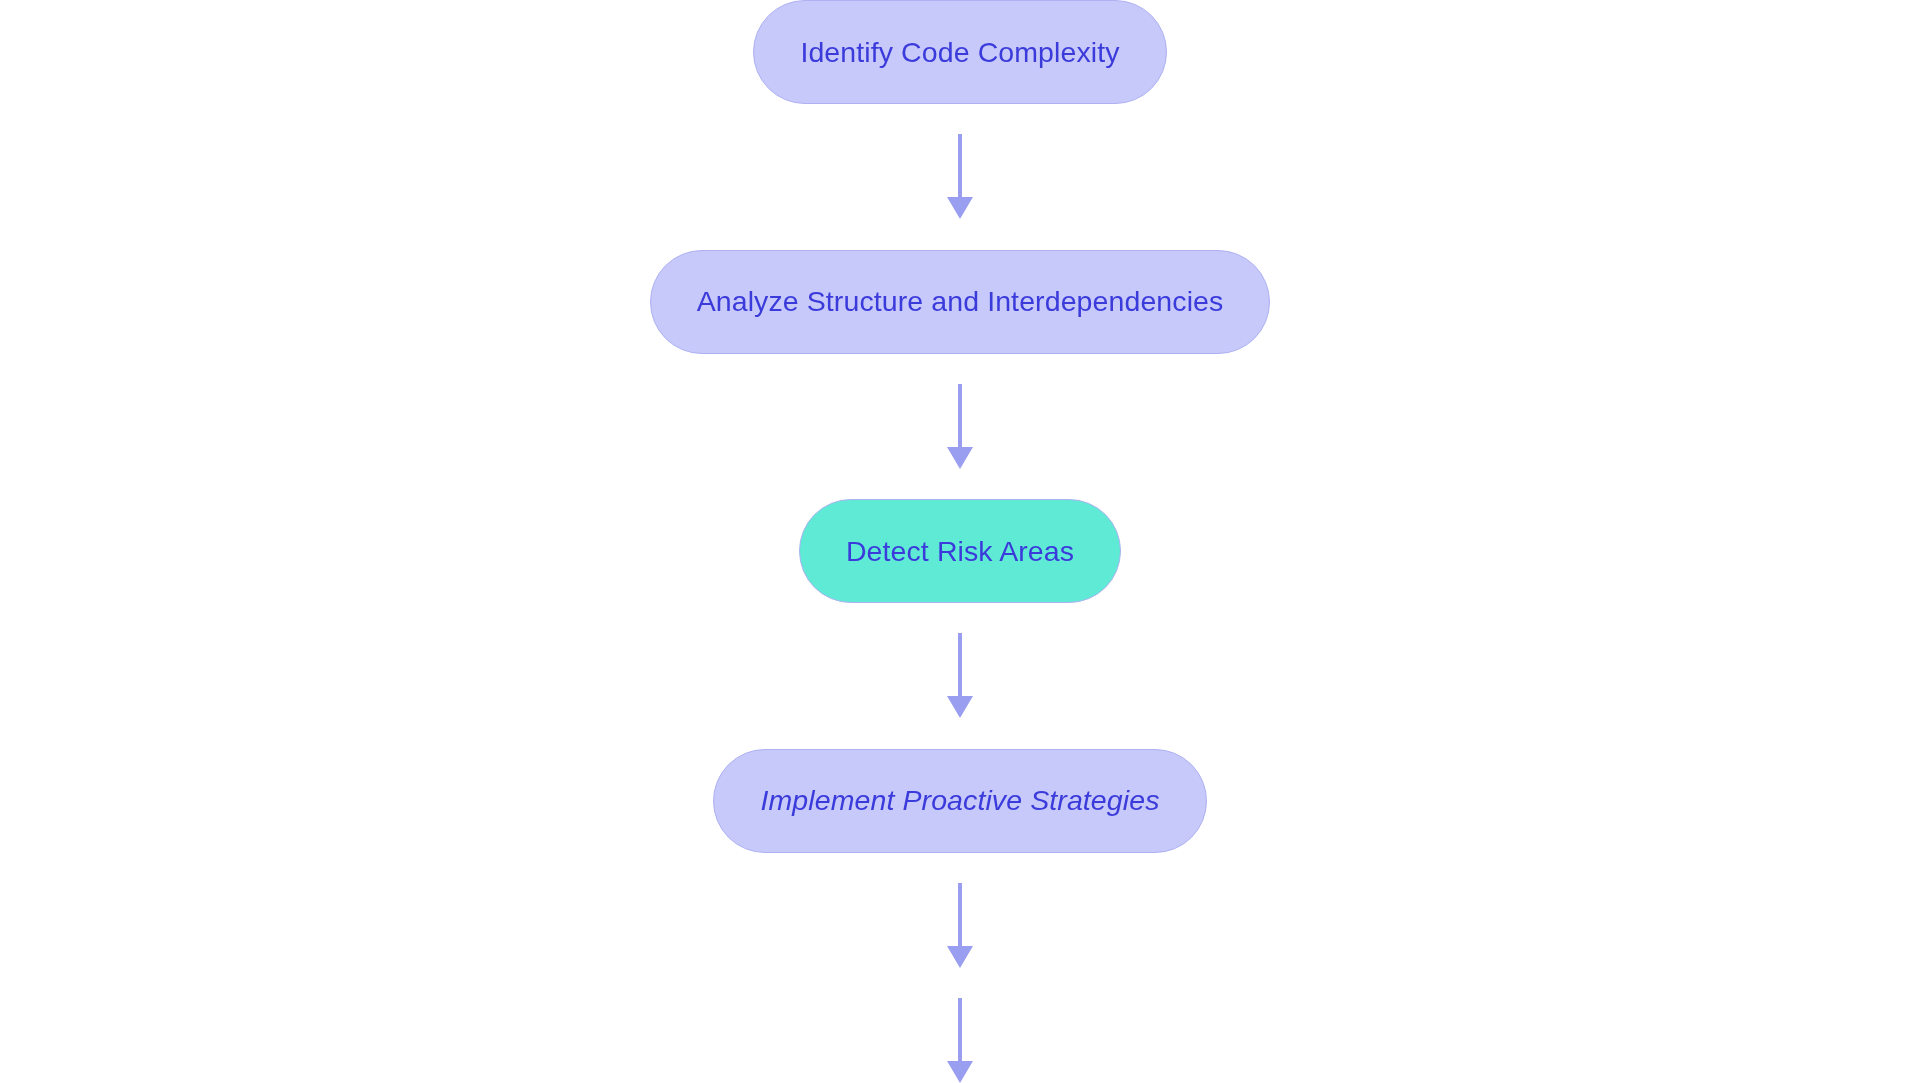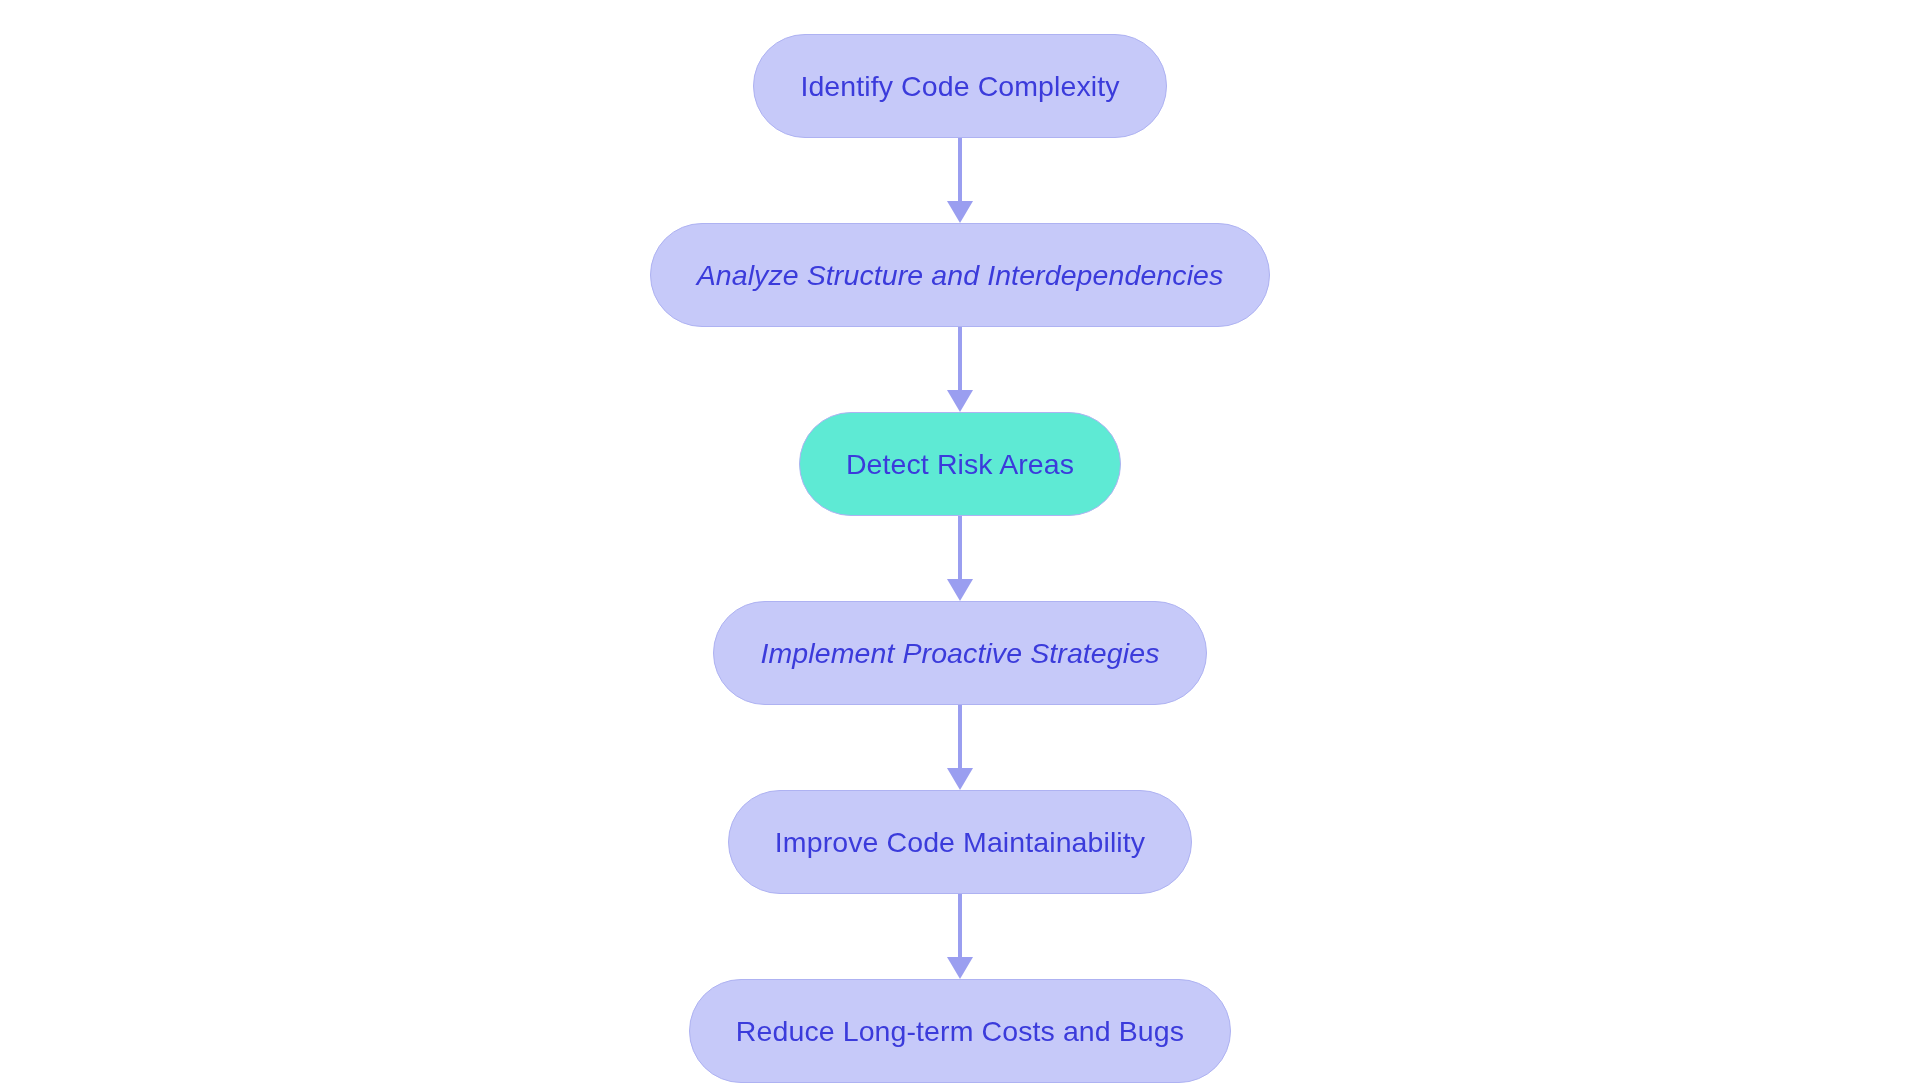--- a/index.html
+++ b/index.html
@@ -28,21 +28,21 @@
   
   .flow-column {
     position: absolute;
     left: 0;
     top: 0;
     width: 1920px;
     height: 1083px;
     display: flex;
     flex-direction: column;
     align-items: center;
-    justify-content: flex-end;
+    justify-content: space-between;
   }
 
   
   .flow-node {
     box-sizing: border-box;
     display: flex;
     align-items: center;
     justify-content: center;
     background: #c6c9f9;
     border: 1.6px solid #aeb2f2;
@@ -99,21 +99,21 @@
     <div class="flow-node" style="background: rgb(198, 201, 249); border-color: rgb(174, 178, 242);">
       <span class="flow-node-label" style="color: rgb(59, 59, 219);">Identify Code Complexity</span>
     </div>
 
     <div class="flow-connector">
       <span class="connector-line" style="background: rgb(154, 158, 240);"></span>
       <span class="connector-arrowhead" style="border-top-color: rgb(154, 158, 240);"></span>
     </div>
 
     <div class="flow-node" style="background: rgb(198, 201, 249); border-color: rgb(174, 178, 242);">
-      <span class="flow-node-label" style="color: rgb(59, 59, 219); font-style: italic;">Analyze Structure and Interdependencies</span>
+      <span class="flow-node-label" style="color: rgb(59, 59, 219);">Analyze Structure and Interdependencies</span>
     </div>
 
     <div class="flow-connector">
       <span class="connector-line" style="background: rgb(154, 158, 240);"></span>
       <span class="connector-arrowhead" style="border-top-color: rgb(154, 158, 240);"></span>
     </div>
 
     <div class="flow-node" style="background: #5eead4; border-color: rgb(174, 178, 242);">
       <span class="flow-node-label" style="color: rgb(59, 59, 219);">Detect Risk Areas</span>
     </div>
@@ -125,27 +125,21 @@
 
     <div class="flow-node" style="background: rgb(198, 201, 249); border-color: rgb(174, 178, 242); font-style: italic;">
       <span class="flow-node-label" style="color: rgb(59, 59, 219);">Implement Proactive Strategies</span>
     </div>
 
     <div class="flow-connector">
       <span class="connector-line" style="background: rgb(154, 158, 240);"></span>
       <span class="connector-arrowhead" style="border-top-color: rgb(154, 158, 240);"></span>
     </div>
 
-    <div class="flow-node" style="background: rgb(198, 201, 249); border-color: rgb(174, 178, 242);">
-      <span class="flow-node-label" style="color: rgb(59, 59, 219);">Improve Code Maintainability</span>
-    </div>
 
     <div class="flow-connector">
       <span class="connector-line" style="background: rgb(154, 158, 240);"></span>
       <span class="connector-arrowhead" style="border-top-color: rgb(154, 158, 240);"></span>
     </div>
 
-    <div class="flow-node" style="background: rgb(198, 201, 249); border-color: rgb(174, 178, 242);">
-      <span class="flow-node-label" style="color: rgb(59, 59, 219);">Reduce Long-term Costs and Bugs</span>
-    </div>
 
   </div>
 </div>
 
 </body></html>

